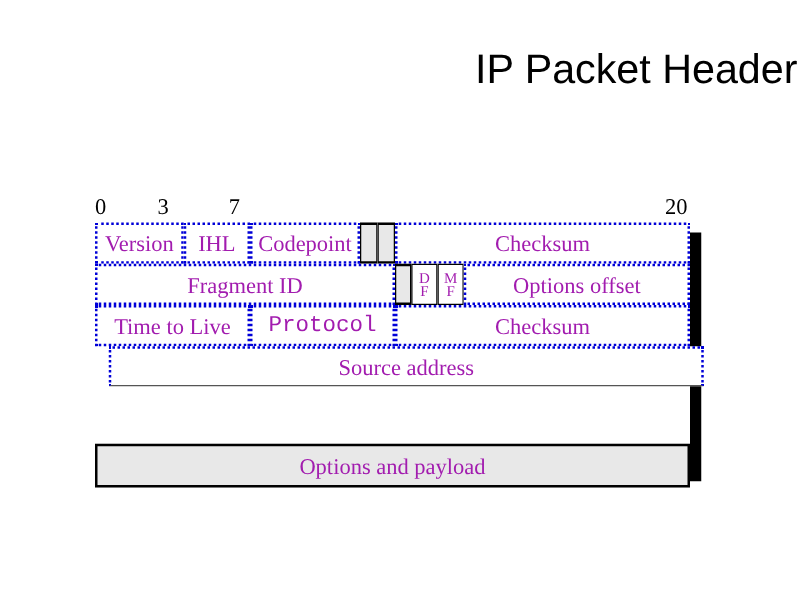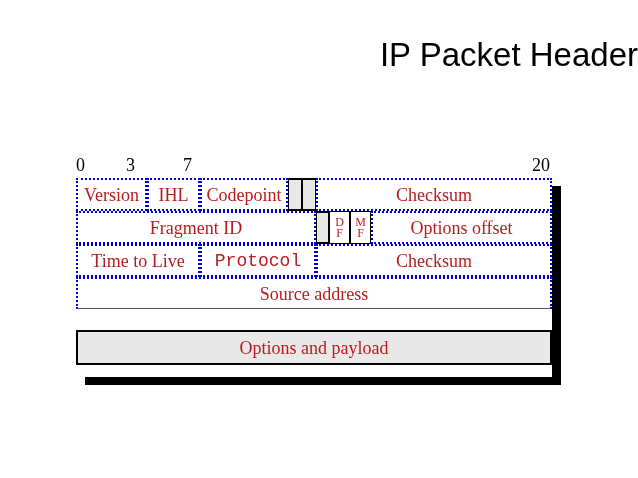--- a/index.html
+++ b/index.html
@@ -85,21 +85,21 @@
 
   .cell {
     position: absolute;
     top: 0;
     height: 100%;
     box-sizing: border-box;
     display: flex;
     align-items: center;
     justify-content: center;
     font-size: 18px;
-    color: #b91c1c;
+    color: #a21caf;
     line-height: 1;
     white-space: nowrap;
     background: #ffffff;
   }
 
   
   .dotted {
     border: 2px dotted #0000d8;
   }
 
@@ -178,22 +178,22 @@
       <div class="cell dotted" style="left:295px; width:181px;">Options offset</div>
     </div>
 
     <div class="row" style="top:66px; height:33px;">
       <div class="cell dotted" style="left:0px;   width:124px;">Time to Live</div>
       <div class="cell dotted" style="left:124px; width:116px;font-family:Liberation Mono, monospace;">Protocol</div>
       <div class="cell dotted" style="left:240px; width:236px;">Checksum</div>
     </div>
 
     <div class="row" style="top:99px; height:32px;">
-      <div class="cell wide wide-top thin-sep" style="left:0px; width:476px;text-align:center;">Source address</div>
+      <div class="cell wide wide-top thin-sep" style="left:11px; width:476px;text-align:center;">Source address</div>
     </div>
 
 
-    <div class="row" style="top:152px; height:35px;">
+    <div class="row" style="top:177px; height:35px;">
       <div class="cell payload" style="left:0px; width:476px;">Options and payload</div>
     </div>
 
   </div>
 </div>
 
 </body></html>

